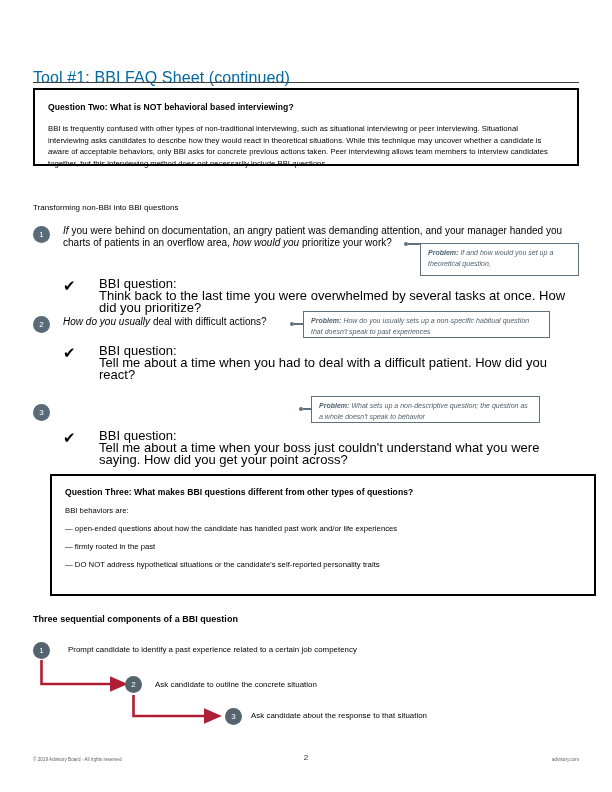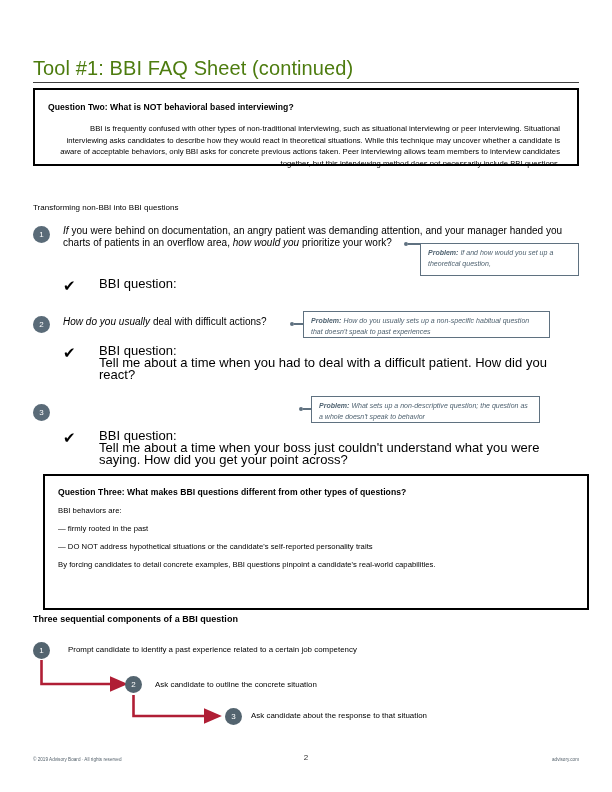--- a/index.html
+++ b/index.html
@@ -12,57 +12,57 @@
     color: #000000;
     position: relative;
     overflow: hidden;
   }
 
   .page { position: absolute; inset: 0; }
 
   
   .page-title {
     position: absolute;
-    left: 33px; top: 57px;
-    font-size: 20px;
+    left: 33px; top: 69px;
+    font-size: 16px;
     font-weight: 400;
     letter-spacing: 0.1px;
-    color: #4d7c0f;
+    color: #0369a1;
     white-space: nowrap;
   }
   .title-rule {
     position: absolute;
     left: 33px; top: 82px;
     width: 546px; height: 1px;
     background: #3f3f3f;
   }
 
   
   .framed-box {
     position: absolute;
     border: 2.5px solid #000;
     background: #fff;
   }
   .box-q2 { left: 33px; top: 88px; width: 546px; height: 78px; }
-  .box-q3 { left: 43px; top: 474px; width: 546px; height: 136px; }
+  .box-q3 { left: 50px; top: 474px; width: 546px; height: 122px; }
 
   .box-heading {
     font-size: 8.6px;
     font-weight: bold;
     color: #000;
     letter-spacing: 0.05px;
   }
   .box-para {
     font-size: 7.7px;
     line-height: 11.6px;
     color: #000;
     letter-spacing: 0.02px;
   }
   .box-q2 .box-heading { position: absolute; left: 13px; top: 12px; }
-  .box-q2 .box-para { position: absolute; left: 13px; top: 33px; width: 512px; text-align: right; }
+  .box-q2 .box-para { position: absolute; left: 13px; top: 33px; width: 512px; }
 
   .box-q3 .box-heading { position: absolute; left: 13px; top: 11px; }
   .q3-list { position: absolute; left: 13px; top: 29px; width: 515px; }
   .q3-line {
     font-size: 7.7px;
     line-height: 11px;
     color: #000;
     margin-bottom: 7px;
     letter-spacing: 0.02px;
   }
@@ -195,20 +195,21 @@
     <i>If</i><span> you were behind on documentation, an angry patient was demanding attention, and your manager handed you charts of patients in an overflow area, </span><i>how would you</i><span> prioritize your work?</span>
   </div>
   <div class="callout-dot" style="left:404px; top:242px;"></div>
   <div class="callout-leader" style="left:408px; top:243px; width:13px;"></div>
   <div class="callout" style="left:420px; top:243px; width:159px; height:33px;">
     <b>Problem:</b><span> If and how would you set up a theoretical question,</span>
   </div>
   <div class="check" style="left:63px; top:278px;">✔</div>
   <div class="bbi-block" style="left:99px; top:278px; width:470px;">
     <div>BBI question:</div>
+    <div>Think back to the last time you were overwhelmed by several tasks at once. How did you prioritize?</div>
   </div>
 
   <div class="badge" style="left:33px; top:316px;">2</div>
   <div class="q-text" style="left:63px; top:316px; width:230px;">
     <i>How do you usually</i><span> deal with difficult actions?</span>
   </div>
   <div class="callout-dot" style="left:290px; top:322px;"></div>
   <div class="callout-leader" style="left:294px; top:323px; width:10px;"></div>
   <div class="callout" style="left:303px; top:311px; width:247px; height:27px;">
     <b>Problem:</b><span> How do you usually sets up a non-specific habitual question that doesn't speak to past experiences</span>
@@ -228,23 +229,23 @@
   <div class="check" style="left:63px; top:430px;">✔</div>
   <div class="bbi-block" style="left:99px; top:430px; width:470px;">
     <div>BBI question:</div>
     <div>Tell me about a time when your boss just couldn't understand what you were saying. How did you get your point across?</div>
   </div>
 
   <div class="framed-box box-q3">
     <div class="box-heading">Question Three: What makes BBI questions different from other types of questions?</div>
     <div class="q3-list">
       <div class="q3-line">BBI behaviors are:</div>
+      <div class="q3-line">— open-ended questions about how the candidate has handled past work and/or life experiences</div>
       <div class="q3-line">— firmly rooted in the past</div>
       <div class="q3-line">— DO NOT address hypothetical situations or the candidate's self-reported personality traits</div>
-      <div class="q3-line">By forcing candidates to detail concrete examples, BBI questions pinpoint a candidate's real-world capabilities.</div>
     </div>
   </div>
 
   <div class="section-label bold lbl-three">Three sequential components of a BBI question</div>
 
   <svg class="flow-svg" viewBox="0 0 612 792">
     <defs>
       <marker id="ah" markerWidth="7" markerHeight="7" refX="5.5" refY="3" orient="auto">
         <path d="M0,0 L7,3 L0,6 z" fill="#b01e35"></path>
       </marker>

